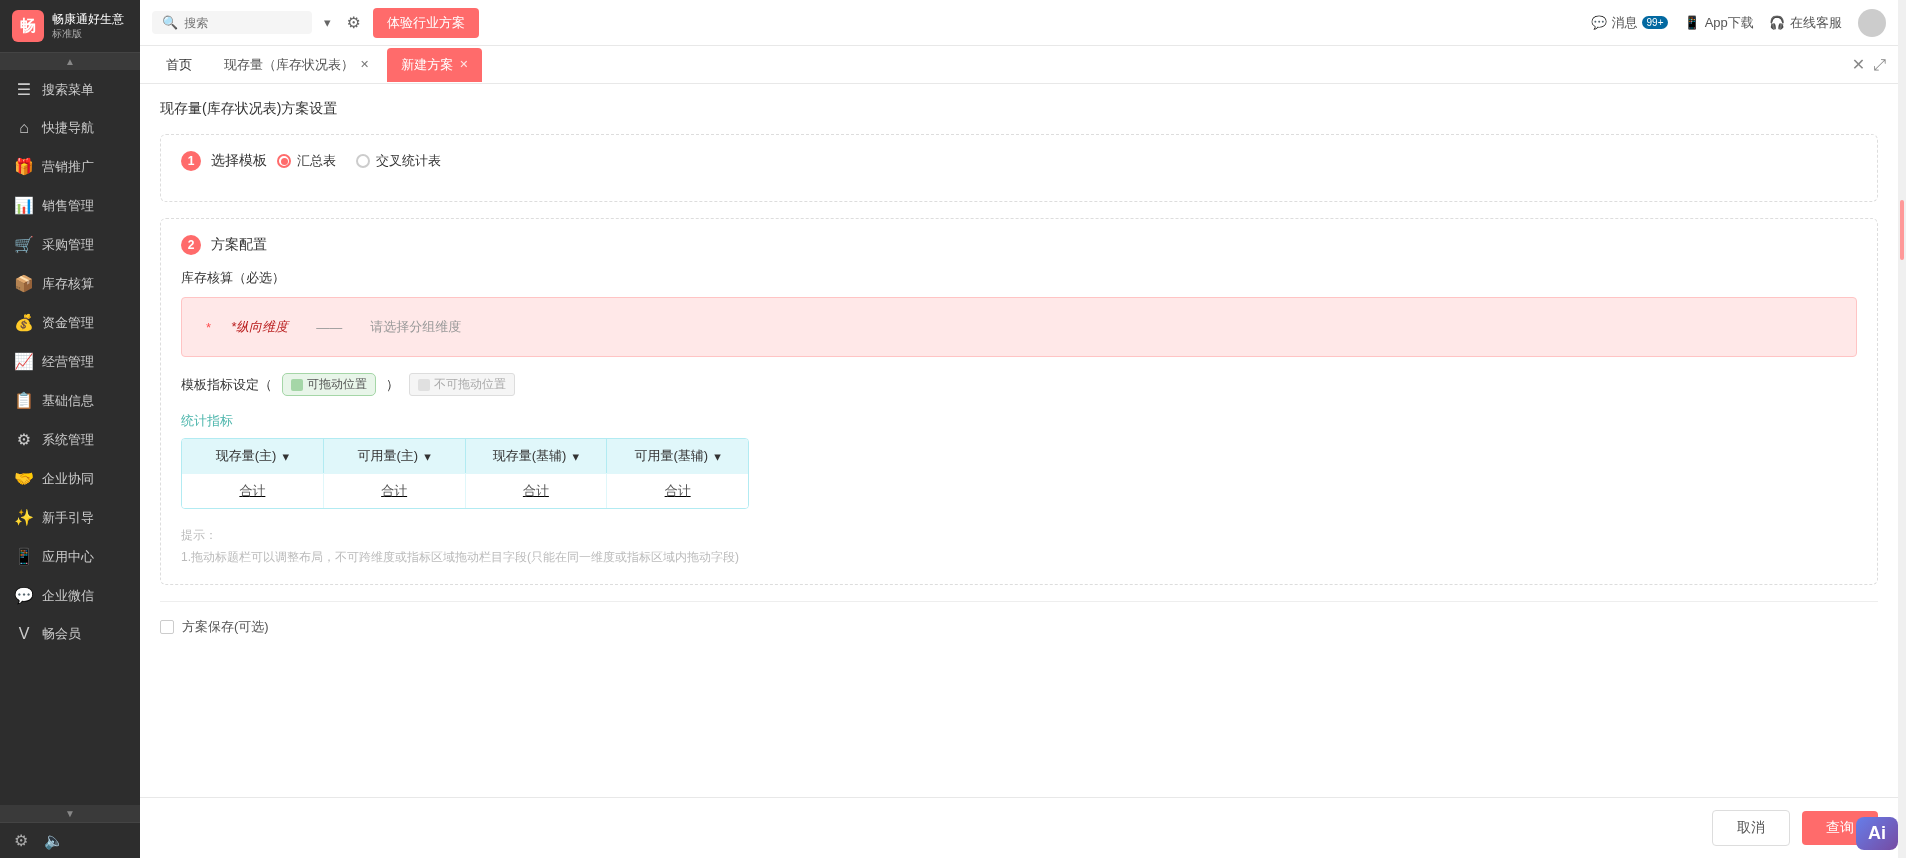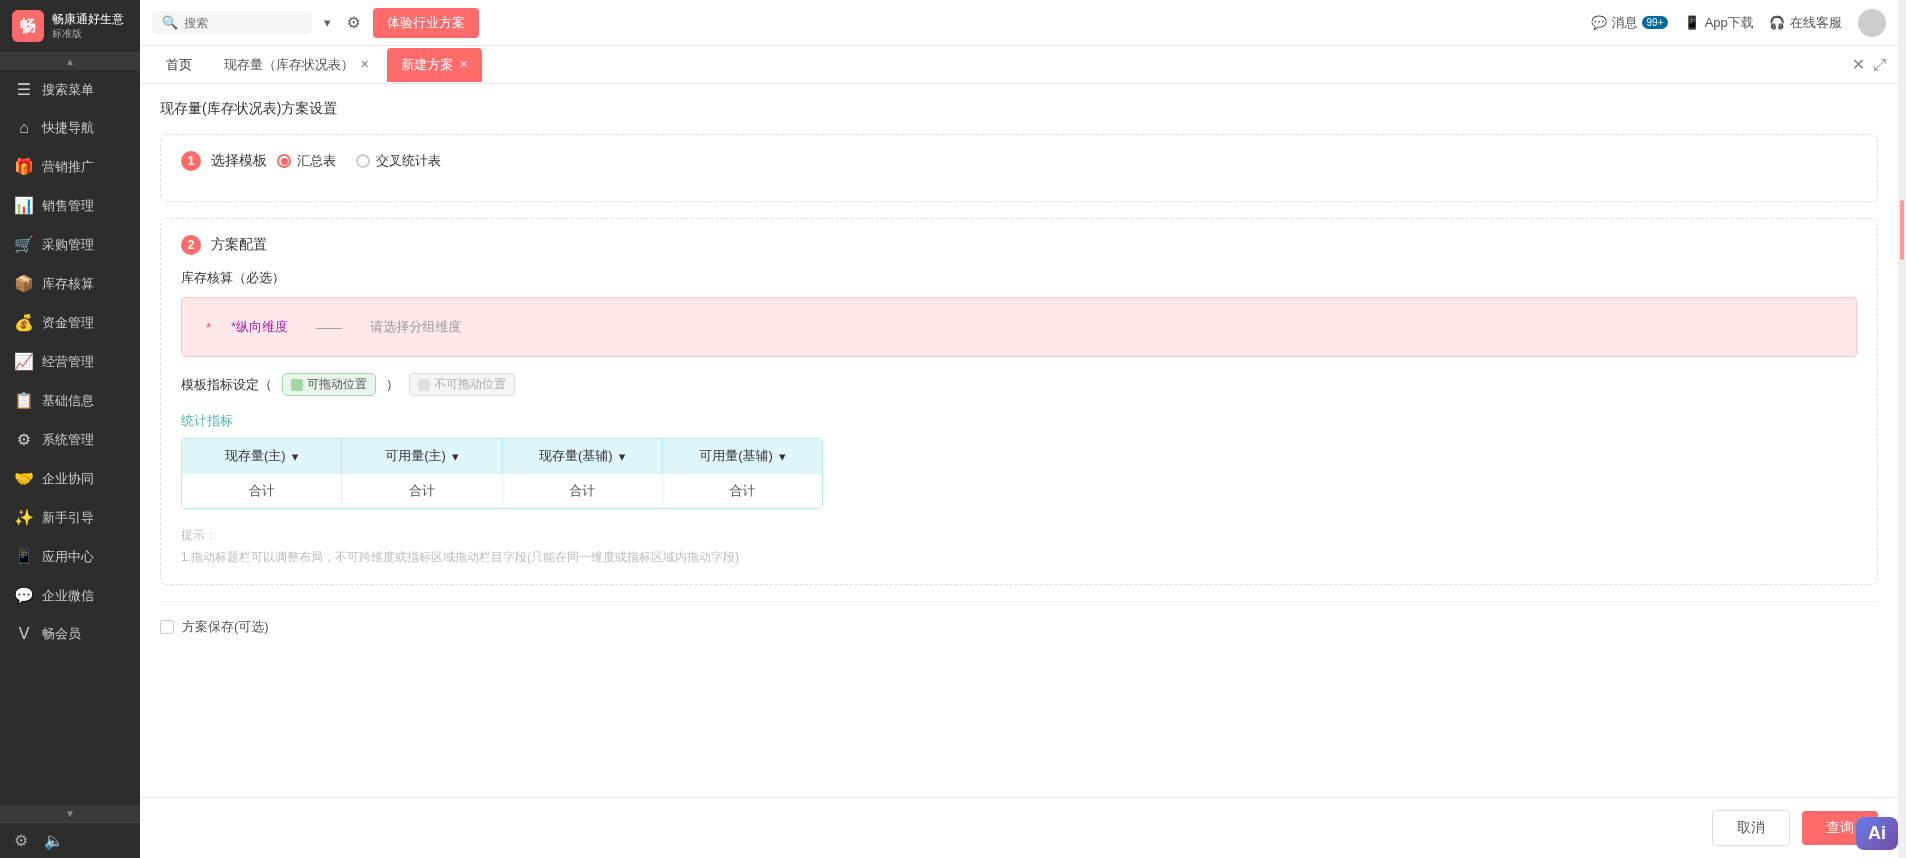--- a/index.html
+++ b/index.html
@@ -274,21 +274,21 @@
       background: #ffe8e8;
       border: 1px solid #ffc4c4;
       border-radius: 4px;
       padding: 20px 24px;
       margin-bottom: 16px;
       display: flex;
       align-items: center;
       gap: 20px;
     }
     .pink-box .required-star { color: #ff4d4f; font-size: 13px; }
-    .pink-box .dimension-label { font-size: 13px; color: #a21caf; }
+    .pink-box .dimension-label { font-size: 13px; color: #b91c1c; font-style: italic; }
     .pink-box .dash { color: #999; margin: 0 8px; }
     .pink-box .placeholder-text { color: #999; font-size: 13px; }
 
     
     .indicator-settings {
       display: flex;
       align-items: center;
       gap: 10px;
       margin-bottom: 16px;
       font-size: 13px;
@@ -320,41 +320,42 @@
     
     .stats-section-label {
       color: #4db6ac;
       font-size: 13px;
       margin-bottom: 8px;
     }
     .stats-table {
       border: 1px solid #b2ebf2;
       border-radius: 4px;
       overflow: hidden;
-      width: 642px;
+      width: 568px;
     }
     .stats-table-header {
       display: flex;
       background: #e0f7fa;
     }
     .stats-table-header-cell {
       flex: 1;
       padding: 8px 12px;
       font-size: 13px;
       color: #333;
       display: flex;
       align-items: center;
       justify-content: center;
       gap: 6px;
       border-right: 1px solid #b2ebf2;
     }
     .stats-table-header-cell:last-child { border-right: none; }
     .stats-table-row {
       display: flex;
       background: #fff;
+      text-decoration: underline;
     }
     .stats-table-cell {
       flex: 1;
       padding: 8px 12px;
       text-align: center;
       font-size: 13px;
       color: #555;
       border-right: 1px solid #e0f7fa;
       border-top: 1px solid #e0f7fa;
     }

